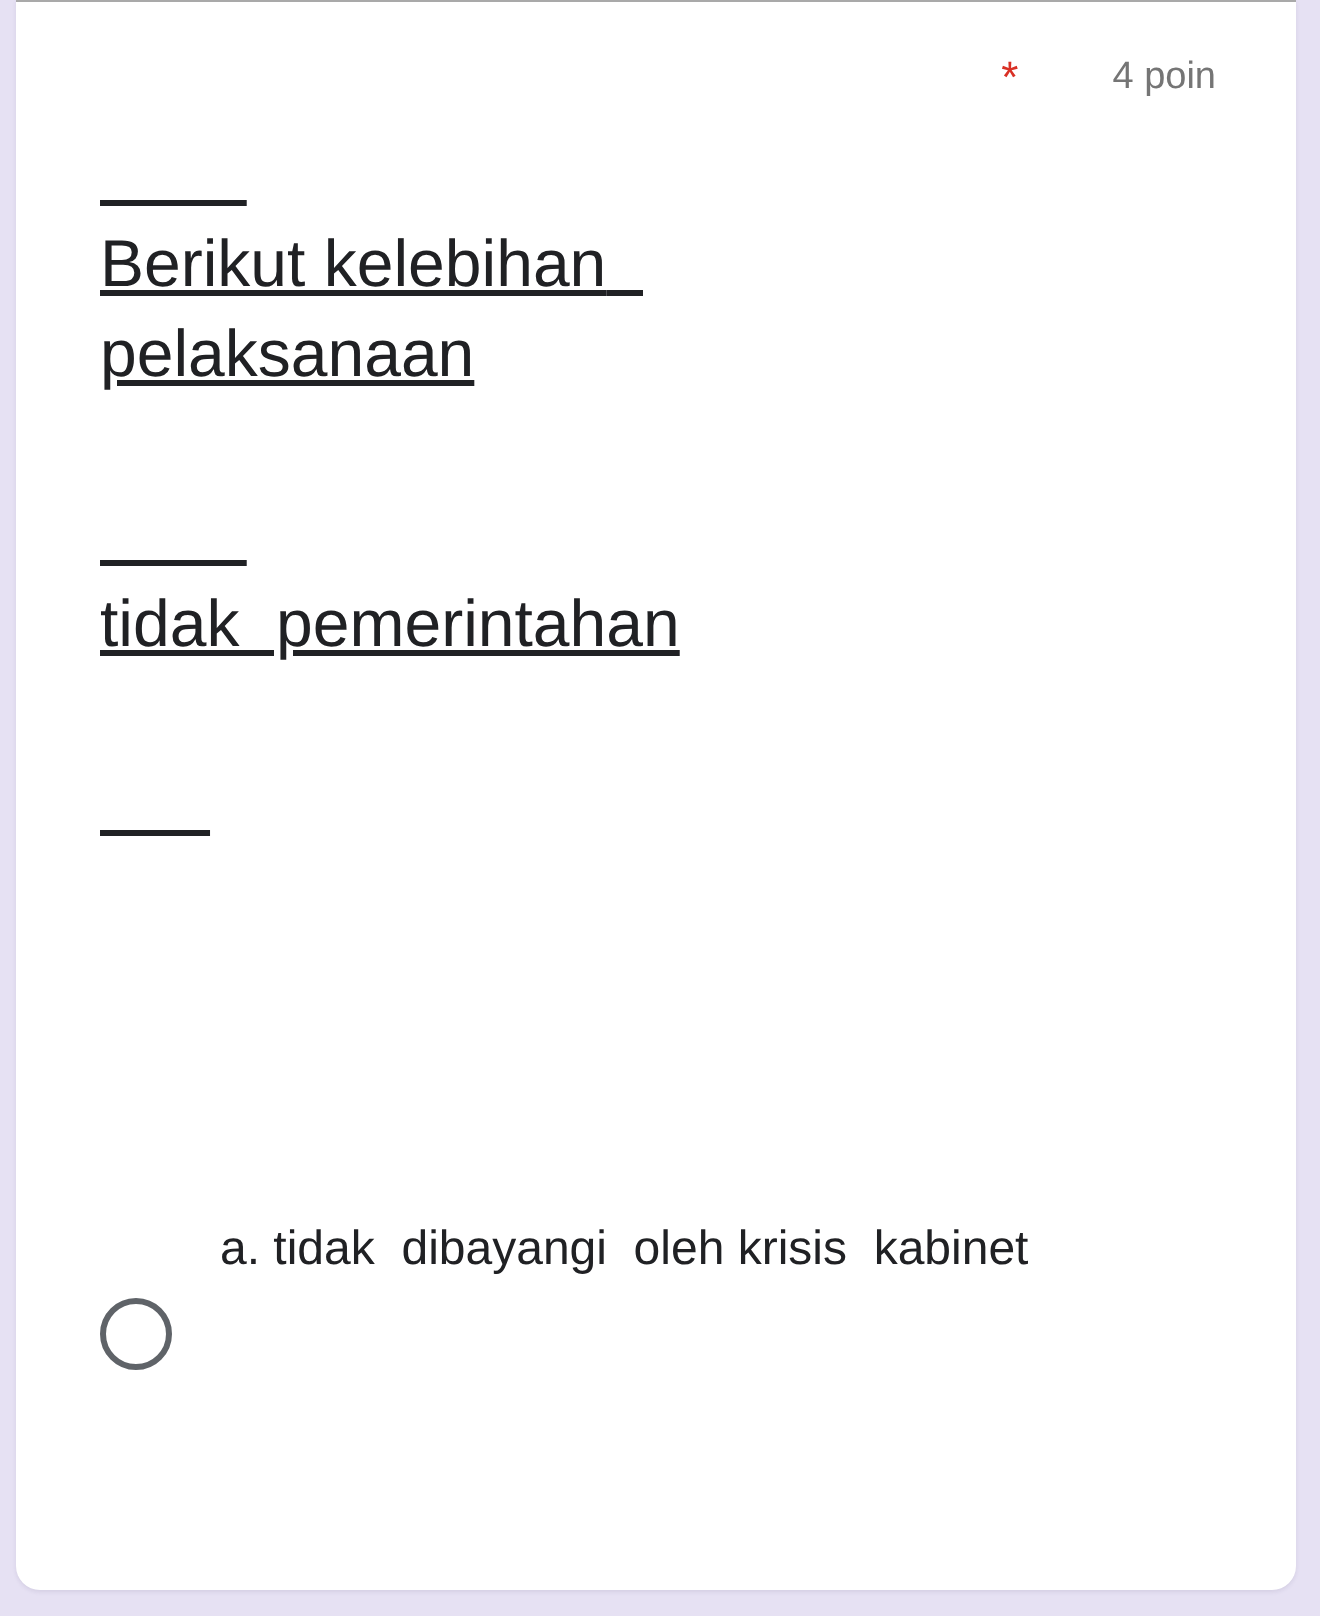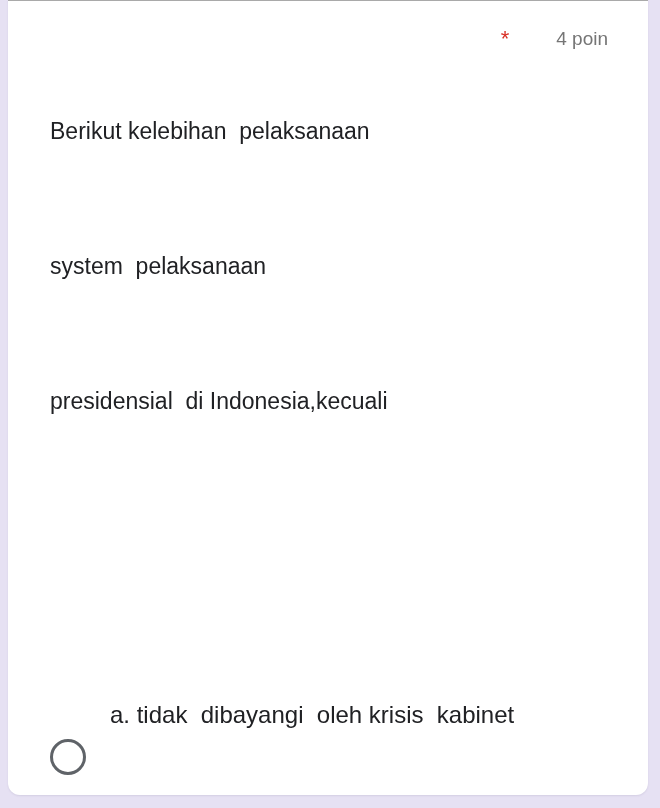--- a/index.html
+++ b/index.html
@@ -28,24 +28,25 @@
     box-sizing: border-box;
     padding: 18px 40px 40px 42px;
     box-shadow: 0 1px 2px rgba(60,50,100,0.10);
   }
   .header {
     display: flex;
     align-items: flex-start;
   }
   .question-title {
     flex: 1 1 auto;
-    font-size: 23px;
+    font-size: 33px;
     line-height: 45px;
     color: var(--text, #202124);
     white-space: pre-wrap;
+    text-decoration: underline;
   }
   .points {
     flex: 0 0 auto;
     display: flex;
     align-items: flex-start;
     padding-top: 7px;
     white-space: nowrap;
   }
   .asterisk {
     color: var(--required-red, #d93025);
@@ -92,22 +93,21 @@
 </style>
 </head>
 <body>
 
 <div class="page">
   <div class="card">
 
     <div class="header">
       <div class="question-title">
         <div>Berikut kelebihan  pelaksanaan</div>
-        <div>system  pelaksanaan</div>
-        <div>presidensial  di Indonesia,kecuali</div>
+        <div>tidak  pemerintahan</div>
       </div>
       <div class="points">
         <span class="asterisk">*</span>
         <span class="points-text">4 poin</span>
       </div>
     </div>
 
     <div class="options">
 
       <div class="option" data-selected="false">

